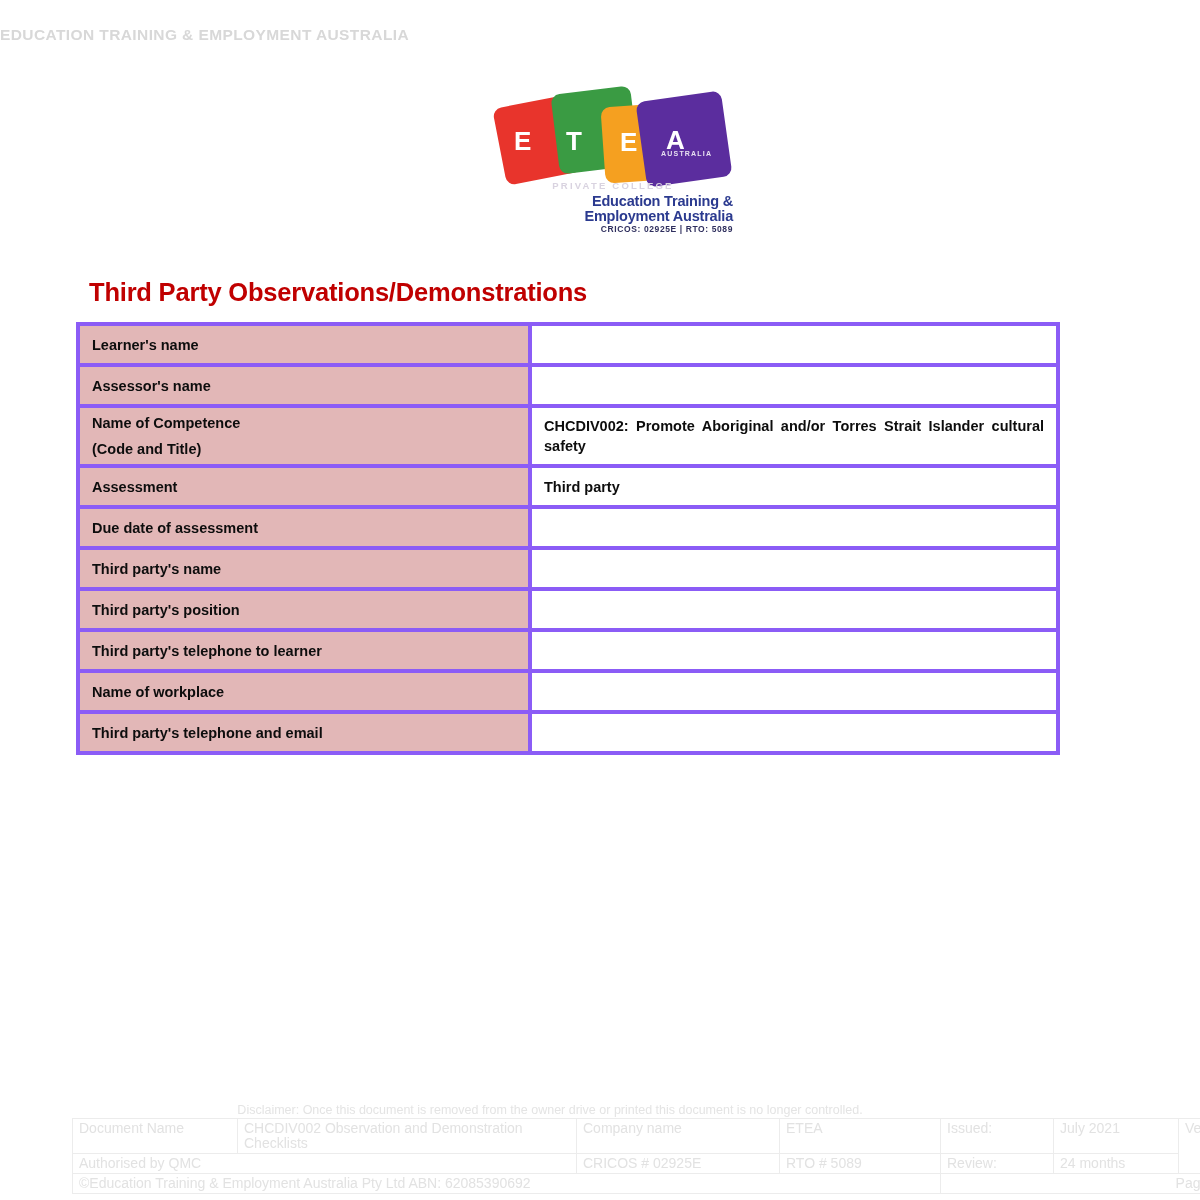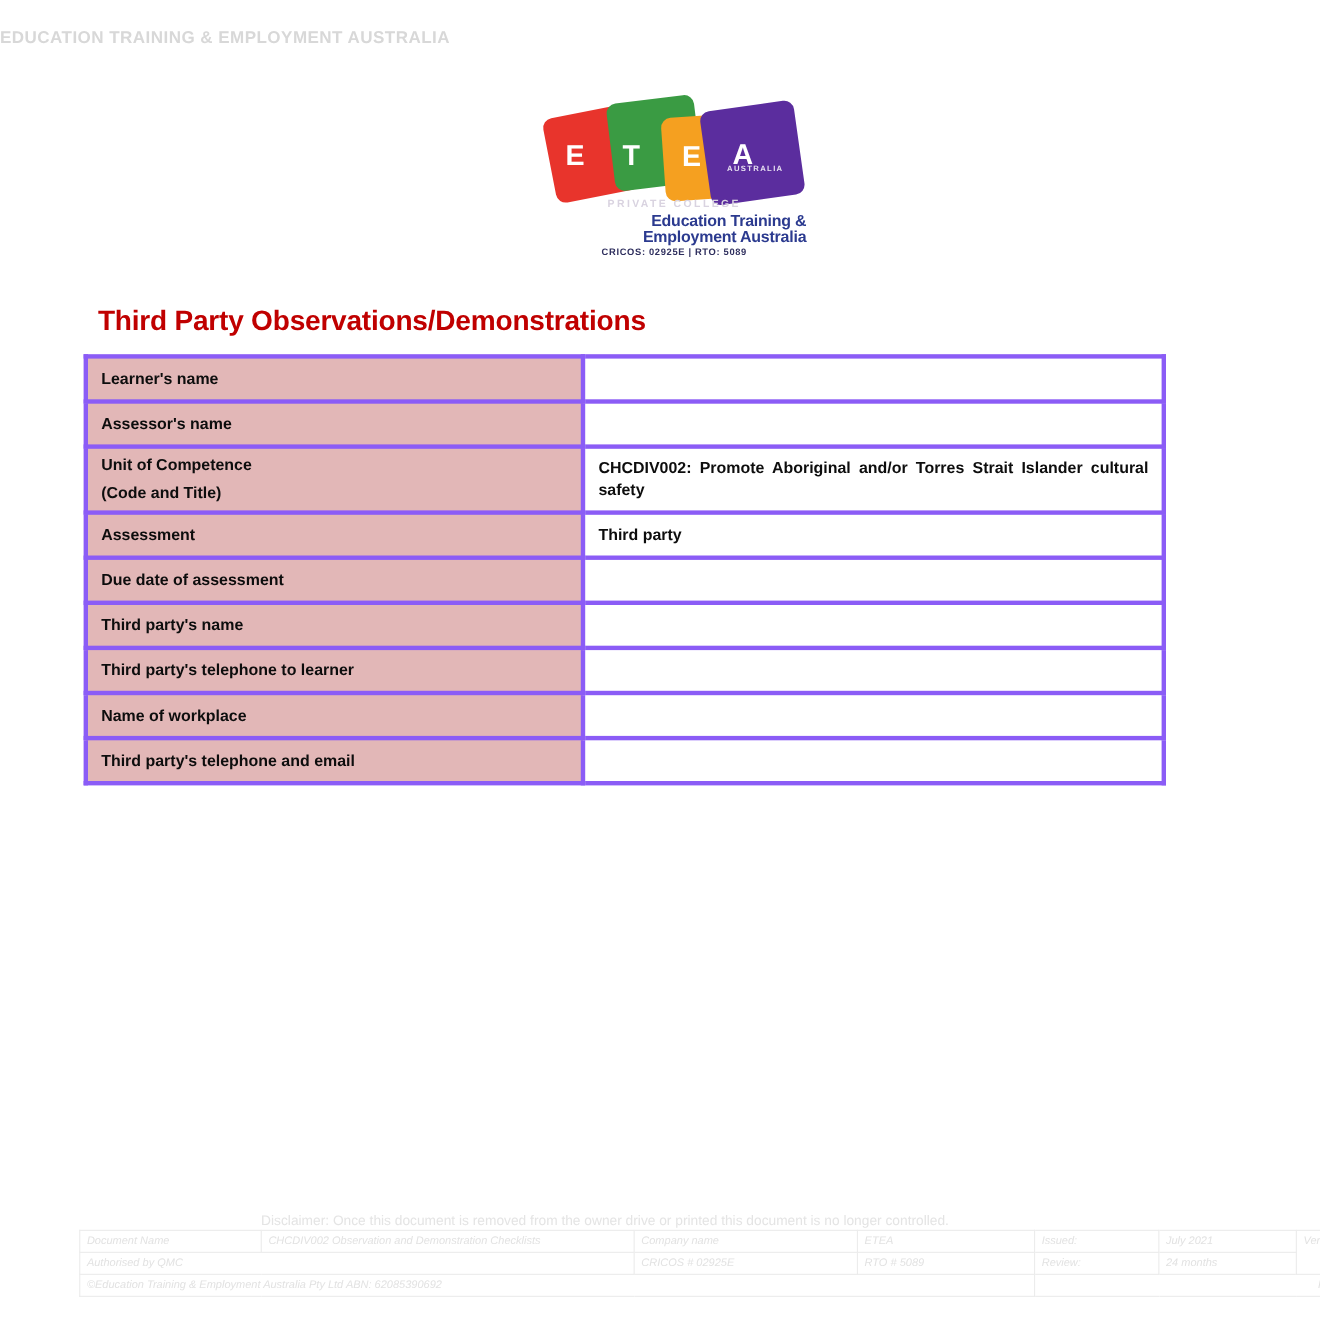--- a/index.html
+++ b/index.html
@@ -116,21 +116,21 @@
     font-size: 14.5px;
     line-height: 15px;
     font-weight: bold;
     color: #2b3a8f;
     letter-spacing: -0.2px;
   }
   .logo-cricos {
     position: absolute;
     top: 136px; left: 0;
     width: 240px;
-    text-align: center;
+    text-align: right;
     font-size: 8.5px;
     font-weight: bold;
     letter-spacing: 0.6px;
     color: #2f2f5e;
   }
 
   
   .page-title {
     position: absolute;
     top: 278px;
@@ -191,26 +191,25 @@
   .footer-table {
     position: absolute;
     top: 1118px;
     left: 72px;
     width: 1058px;
     border-collapse: collapse;
     table-layout: fixed;
   }
   .footer-table td {
     border: 1px solid #ececec;
-    font-size: 10px;
+    font-size: 14px;
     color: #e2e2e2;
     padding: 2px 6px;
     vertical-align: top;
     line-height: 15px;
-    font-style: italic;
   }
   .ft-docname   { width: 152px; }
   .ft-docval    { width: 326px; }
   .ft-company   { width: 190px; }
   .ft-companyv  { width: 148px; vertical-align: bottom; }
   .ft-issued    { width: 100px; }
   .ft-issuedv   { width: 112px; }
   .ft-ver       { width: 70px; }
   .ft-copyright { }
   .ft-page      { width: 175px; text-align: right; }
@@ -249,35 +248,39 @@
     <tr>
       <td class="label">Learner's name</td>
       <td class="value"></td>
     </tr>
     <tr>
       <td class="label">Assessor's name</td>
       <td class="value"></td>
     </tr>
     <tr>
       <td class="label">
-        <span>Unit of Competence</span>
+        <span>Name of Competence</span>
         <span class="label-line2">(Code and Title)</span>
       </td>
       <td class="value justify">CHCDIV002: Promote Aboriginal and/or Torres Strait Islander cultural safety</td>
     </tr>
     <tr>
       <td class="label">Assessment</td>
       <td class="value">Third party</td>
     </tr>
     <tr>
       <td class="label">Due date of assessment</td>
       <td class="value"></td>
     </tr>
     <tr>
       <td class="label">Third party's name</td>
+      <td class="value"></td>
+    </tr>
+    <tr>
+      <td class="label">Third party's position</td>
       <td class="value"></td>
     </tr>
     <tr>
       <td class="label">Third party's telephone to learner</td>
       <td class="value"></td>
     </tr>
     <tr>
       <td class="label">Name of workplace</td>
       <td class="value"></td>
     </tr>

